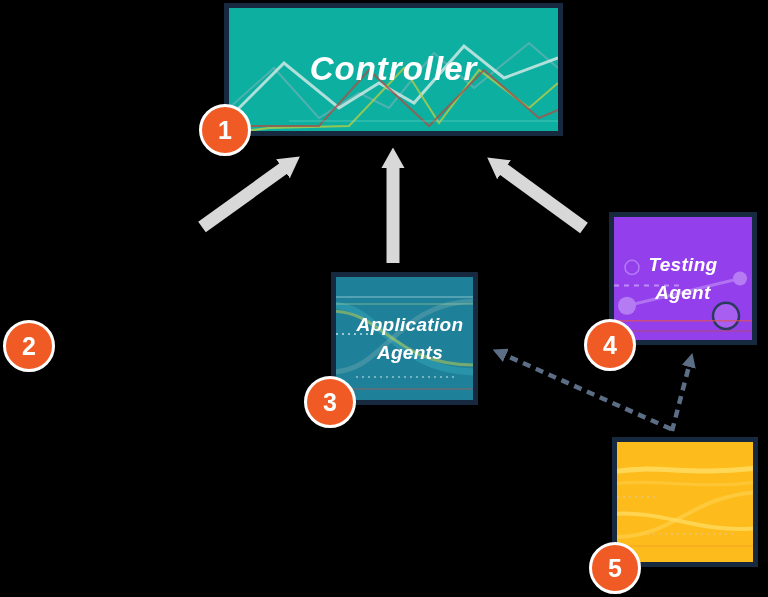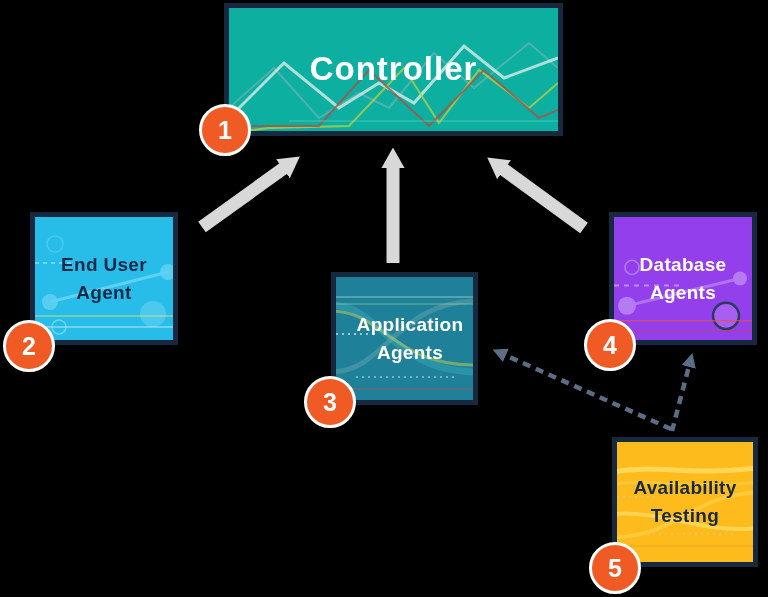--- a/index.html
+++ b/index.html
@@ -6,21 +6,21 @@
   .canvas{
     position:relative;width:768px;height:597px;overflow:hidden;
     background:var(--background,#000);
     font-family:"Liberation Sans", sans-serif;
   }
   .arrows{position:absolute;left:0;top:0;z-index:1;}
   .solid-arrow{stroke:var(--solid-arrow,#d8d8d8);stroke-width:13;fill:none;}
   .dashed-arrow{stroke:var(--dashed-arrow,#5c6e85);stroke-width:4.5;stroke-dasharray:8 6;fill:none;}
   .node{
     position:absolute;box-sizing:border-box;border:5px solid var(--box-border,#16293e);
-    display:flex;align-items:center;justify-content:center;overflow:hidden;z-index:2;
+    display:flex;align-items:center;justify-content:center;overflow:hidden;z-index:2;font-style:italic;
   }
   .decor{position:absolute;left:0;top:0;width:100%;height:100%;z-index:1;}
   .label{
     position:relative;z-index:2;text-align:center;font-weight:bold;
     font-size:19px;line-height:1.45;letter-spacing:.3px;width:92%;
   }
   .controller{left:224px;top:3px;width:339px;height:133px;background:var(--controller-fill,#0db0a0);}
   .controller .label{color:var(--white-text,#fff);font-size:33px;letter-spacing:1px;line-height:1.1;}
   .end-user{left:30px;top:212px;width:148px;height:133px;background:var(--end-user-fill,#27bde8);}
   .end-user .label{color:var(--navy-text,#16294b);}
@@ -67,34 +67,20 @@
     <svg class="decor" viewBox="0 0 329 123" preserveAspectRatio="none">
       <polyline points="0,100 45,60 90,110 130,85 160,100 205,45 245,80 300,35 329,60" fill="none" stroke="#9fb4c0" stroke-opacity="0.45" stroke-width="2"></polyline>
       <polyline points="0,110 55,55 110,100 150,75 185,95 235,38 275,70 329,50" fill="none" stroke="#e8efee" stroke-opacity="0.75" stroke-width="3"></polyline>
       <polyline points="0,125 40,120 120,118 175,60 210,115 250,62 300,100 329,75" fill="none" stroke="#c3cf3e" stroke-opacity="0.75" stroke-width="2"></polyline>
       <polyline points="0,118 90,118 140,62 200,118 255,62 310,110 329,102" fill="none" stroke="#a5524a" stroke-opacity="0.8" stroke-width="2"></polyline>
       <line x1="60" y1="113" x2="329" y2="113" stroke="#7ed8cc" stroke-opacity="0.35" stroke-width="1.5"></line>
     </svg>
     <div class="label">Controller</div>
   </div>
 
-  <div class="node end-user">
-    <svg class="decor" viewBox="0 0 138 123" preserveAspectRatio="none">
-      <circle cx="20" cy="27" r="8" fill="none" stroke="#6fd6f4" stroke-opacity="0.5" stroke-width="1.5"></circle>
-      <line x1="0" y1="46" x2="45" y2="46" stroke="#7fdcf7" stroke-opacity="0.8" stroke-width="2" stroke-dasharray="4 4"></line>
-      <line x1="15" y1="85" x2="133" y2="55" stroke="#6fd6f4" stroke-opacity="0.8" stroke-width="3"></line>
-      <circle cx="15" cy="85" r="8" fill="#5cd0f2" fill-opacity="0.9"></circle>
-      <circle cx="133" cy="55" r="8" fill="#5cd0f2" fill-opacity="0.9"></circle>
-      <circle cx="118" cy="97" r="13" fill="#4cc9ef"></circle>
-      <line x1="0" y1="99" x2="138" y2="99" stroke="#d9e47a" stroke-opacity="0.6" stroke-width="1.5"></line>
-      <line x1="0" y1="110" x2="138" y2="110" stroke="#eafafd" stroke-opacity="0.5" stroke-width="1.5"></line>
-      <circle cx="24" cy="110" r="7" fill="none" stroke="#9fe2f7" stroke-opacity="0.6" stroke-width="1.5"></circle>
-    </svg>
-    <div class="label">End User Agent</div>
-  </div>
 
   <div class="node application">
     <svg class="decor" viewBox="0 0 137 123" preserveAspectRatio="none">
       <path d="M-5,28 C45,28 55,95 142,95" fill="none" stroke="#35a8bd" stroke-opacity="0.45" stroke-width="7"></path>
       <path d="M-5,95 C50,95 60,24 142,24" fill="none" stroke="#8fb9be" stroke-opacity="0.3" stroke-width="5"></path>
       <path d="M-5,34 C48,34 58,90 142,88" fill="none" stroke="#c8d44e" stroke-opacity="0.5" stroke-width="3"></path>
       <line x1="0" y1="20" x2="137" y2="20" stroke="#bfe3e8" stroke-opacity="0.45" stroke-width="1.5"></line>
       <line x1="0" y1="27" x2="137" y2="27" stroke="#d7ef8f" stroke-opacity="0.45" stroke-width="1"></line>
       <line x1="0" y1="57" x2="35" y2="57" stroke="#cfe8ec" stroke-opacity="0.7" stroke-width="2" stroke-dasharray="2 4"></line>
       <line x1="20" y1="100" x2="120" y2="100" stroke="#cfe8ec" stroke-opacity="0.5" stroke-width="2" stroke-dasharray="2 4"></line>
@@ -107,34 +93,33 @@
     <svg class="decor" viewBox="0 0 138 122" preserveAspectRatio="none">
       <circle cx="18" cy="50" r="7" fill="none" stroke="#c9a0f7" stroke-opacity="0.6" stroke-width="1.5"></circle>
       <line x1="0" y1="68" x2="70" y2="68" stroke="#c9a0f7" stroke-opacity="0.8" stroke-width="2" stroke-dasharray="5 5"></line>
       <line x1="13" y1="88" x2="126" y2="61" stroke="#b57bf2" stroke-opacity="0.85" stroke-width="3"></line>
       <circle cx="13" cy="88" r="9" fill="#b57bf2"></circle>
       <circle cx="126" cy="61" r="7" fill="#b57bf2"></circle>
       <circle cx="112" cy="98" r="13" fill="#a85ef0" stroke="#2a3b5e" stroke-width="2.5"></circle>
       <line x1="0" y1="103" x2="138" y2="103" stroke="#e05252" stroke-opacity="0.7" stroke-width="1.5"></line>
       <line x1="0" y1="113" x2="138" y2="113" stroke="#c04a4a" stroke-opacity="0.5" stroke-width="1.5"></line>
     </svg>
-    <div class="label">Database Agents</div>
+    <div class="label">Testing Agent</div>
   </div>
 
   <div class="node availability">
     <svg class="decor" viewBox="0 0 136 120" preserveAspectRatio="none">
       <path d="M-5,30 C40,22 70,34 141,26" fill="none" stroke="#ffd95e" stroke-opacity="0.9" stroke-width="5"></path>
       <path d="M-5,42 C40,36 80,48 141,40" fill="none" stroke="#fec737" stroke-opacity="0.9" stroke-width="3"></path>
       <path d="M-5,95 C60,95 70,55 141,50" fill="none" stroke="#fdd04a" stroke-opacity="0.7" stroke-width="4"></path>
       <path d="M-5,72 C50,68 80,92 141,86" fill="none" stroke="#ffd95e" stroke-opacity="0.8" stroke-width="4"></path>
       <line x1="0" y1="55" x2="40" y2="55" stroke="#e8c27a" stroke-opacity="0.8" stroke-width="2" stroke-dasharray="2 4"></line>
       <line x1="30" y1="92" x2="120" y2="92" stroke="#e8c27a" stroke-opacity="0.7" stroke-width="2" stroke-dasharray="2 4"></line>
       <line x1="0" y1="104" x2="136" y2="104" stroke="#f5a623" stroke-opacity="0.6" stroke-width="2"></line>
     </svg>
-    <div class="label">Availability Testing</div>
   </div>
 
   <div class="badge badge-1">
     <span>1</span>
   </div>
   <div class="badge badge-2">
     <span>2</span>
   </div>
   <div class="badge badge-3">
     <span>3</span>

